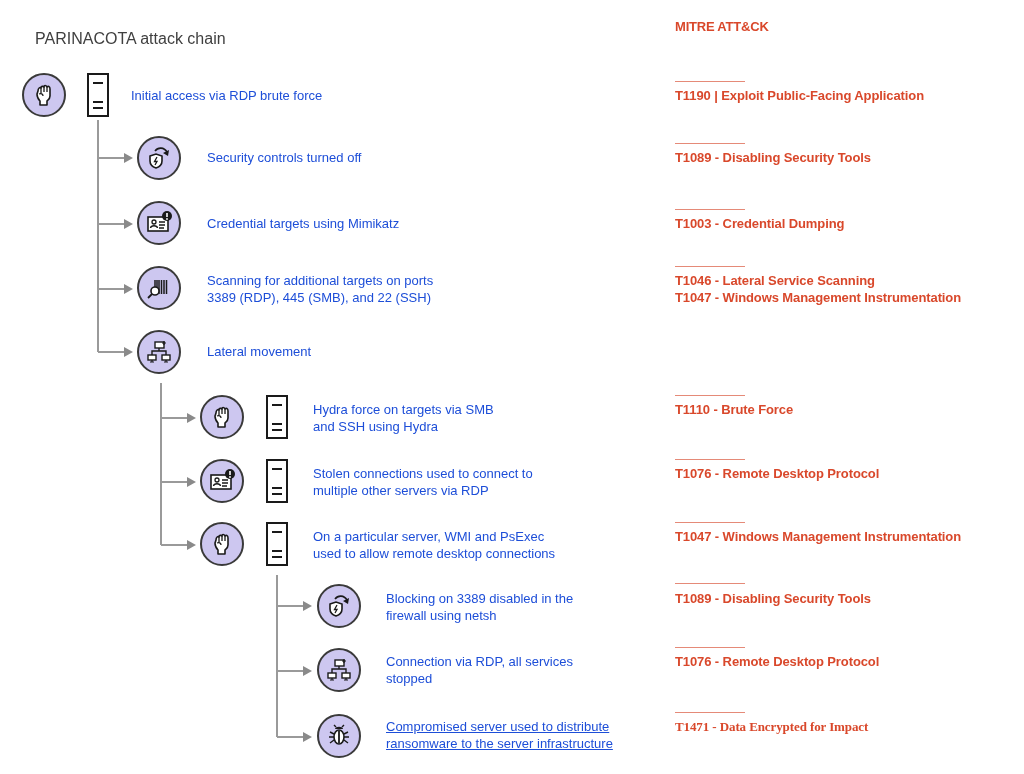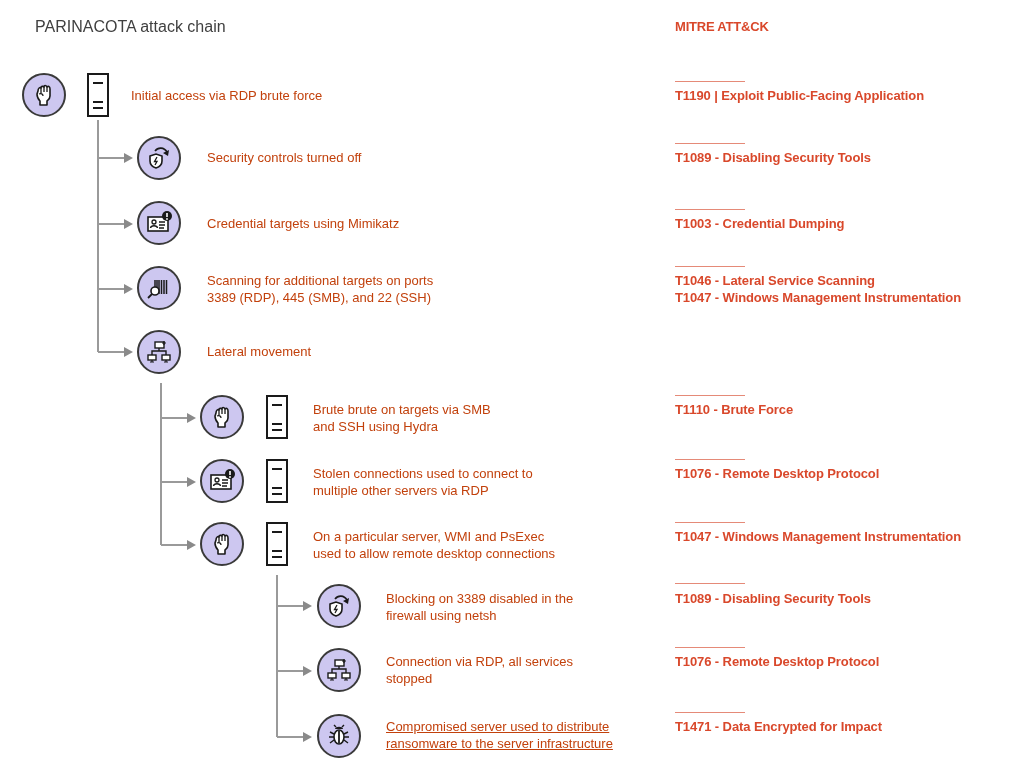--- a/index.html
+++ b/index.html
@@ -1,29 +1,29 @@
 <!DOCTYPE html>
 <html><head>
 <meta charset="utf-8">
 <style>
   html, body { margin: 0; padding: 0; background: #ffffff; }
   body { width: 1024px; height: 774px; position: relative; overflow: hidden;
          font-family: "Liberation Sans", "DejaVu Sans", sans-serif; }
-  .title { position: absolute; left: 35px; top: 18px; font-size: 16px; color: #404040; }
+  .title { position: absolute; left: 35px; top: 30px; font-size: 16px; color: #404040; }
   .mitre-title { position: absolute; left: 675px; top: 19px; font-size: 13px; color: #d9482b; font-weight: 600; letter-spacing: -0.2px; }
   .vline { position: absolute; width: 1.5px; background: #9a9a9a; }
   .hline { position: absolute; height: 1.5px; background: #9a9a9a; }
   .arrow { position: absolute; width: 0; height: 0; border-top: 5px solid transparent; border-bottom: 5px solid transparent; border-left: 9px solid #8a8a8a; }
   .circle { position: absolute; width: 44px; height: 44px; border-radius: 50%; background: #cdc7f0; border: 2px solid #3a3a3a; box-sizing: border-box; display: flex; align-items: center; justify-content: center; }
   .circle svg { width: 28px; height: 28px; }
   .server { position: absolute; width: 22px; height: 44px; border: 2px solid #1a1a1a; box-sizing: border-box; background: #fff; }
   .server .l1 { position: absolute; left: 4px; right: 4px; top: 7px; height: 2px; background: #1a1a1a; }
   .server .l2 { position: absolute; left: 4px; right: 4px; bottom: 12px; height: 2px; background: #1a1a1a; }
   .server .l3 { position: absolute; left: 4px; right: 4px; bottom: 6px; height: 2px; background: #1a1a1a; }
-  .step-text { position: absolute; font-size: 13px; color: #c2410c; line-height: 17px; white-space: pre-line; }
+  .step-text { position: absolute; font-size: 13px; color: #1d4ed8; line-height: 17px; white-space: pre-line; }
   .tech-sep { position: absolute; left: 675px; width: 70px; height: 1px; background: #e58a78; }
   .tech-text { position: absolute; left: 675px; font-size: 13px; color: #d9482b; font-weight: 600; line-height: 17px; white-space: pre-line; letter-spacing: -0.1px; }
 </style>
 </head>
 <body>
 
 <div class="title">PARINACOTA attack chain</div>
 <div class="mitre-title">MITRE ATT&amp;CK</div>
 
 <div class="vline" style="left:97px; top:120px; height:232px;"></div>
@@ -113,21 +113,21 @@
     <svg viewBox="0 0 28 28">
         <path d="M8 10 C8 7 10 6 11 7 C11 5 13 5 14 6 C14 4 16 4 17 6 C18 5 20 5 20 8 L20 15 C20 18 18 19 17 20 L17 24 L10 24 L10 20 C8 18 7 16 7 13 Z" fill="#fff" stroke="#1a1a1a" stroke-width="1.6" stroke-linejoin="round"></path>
         <path d="M11 7 L11 12 M14 6 L14 11 M17 6 L17 11 M9 13 C11 12 13 13 13 15" fill="none" stroke="#1a1a1a" stroke-width="1.3"></path>
       </svg>
   </div>
   <div class="server" style="left:266px; top:395px;">
       <div class="l1"></div>
       <div class="l2"></div>
       <div class="l3"></div>
     </div>
-  <div class="step-text" style="left:313px; top:401px;">Brute brute on targets via SMB
+  <div class="step-text" style="left:313px; top:401px;">Hydra force on targets via SMB
 and SSH using Hydra</div>
 </div>
 
 <div>
   <div class="hline" style="left:161px; top:481px; width:28px;"></div>
   <div class="arrow" style="left:187px; top:477px;"></div>
   <div class="circle" style="left:200px; top:459px;">
     <svg viewBox="0 0 28 28">
         <rect x="3" y="8" width="20" height="14" fill="#fff" stroke="#1a1a1a" stroke-width="1.6"></rect>
         <circle cx="9" cy="13" r="2" fill="none" stroke="#1a1a1a" stroke-width="1.3"></circle>
@@ -234,13 +234,13 @@
 <div class="tech-sep" style="top:522px;"></div>
 <div class="tech-text" style="top:528px;">T1047 - Windows Management Instrumentation</div>
 
 <div class="tech-sep" style="top:583px;"></div>
 <div class="tech-text" style="top:590px;">T1089 - Disabling Security Tools</div>
 
 <div class="tech-sep" style="top:647px;"></div>
 <div class="tech-text" style="top:653px;">T1076 - Remote Desktop Protocol</div>
 
 <div class="tech-sep" style="top:712px;"></div>
-<div class="tech-text" style="top:718px;">T1471 - Data Encrypted for Impact</div>
+<div class="tech-text" style="top:718px;font-family:Liberation Serif, serif;">T1471 - Data Encrypted for Impact</div>
 
 </body></html>

